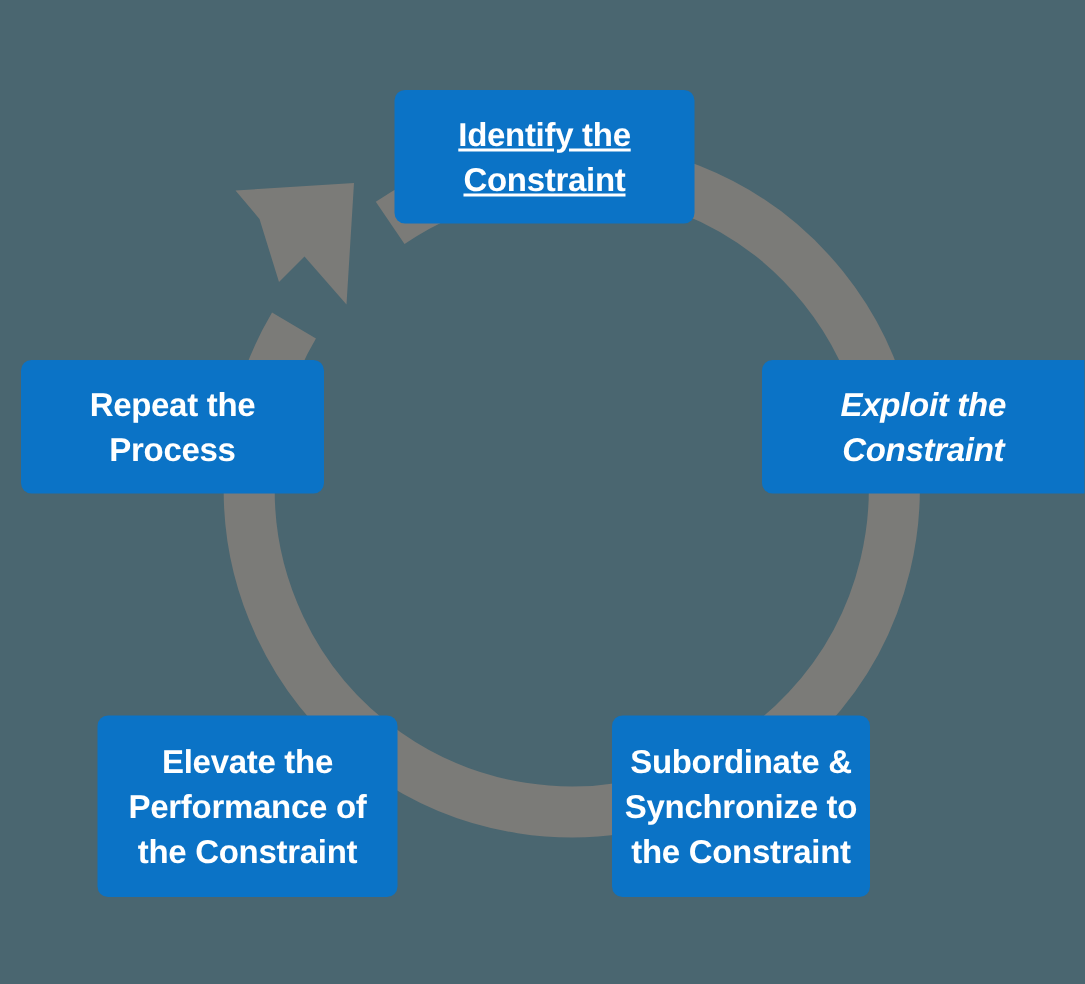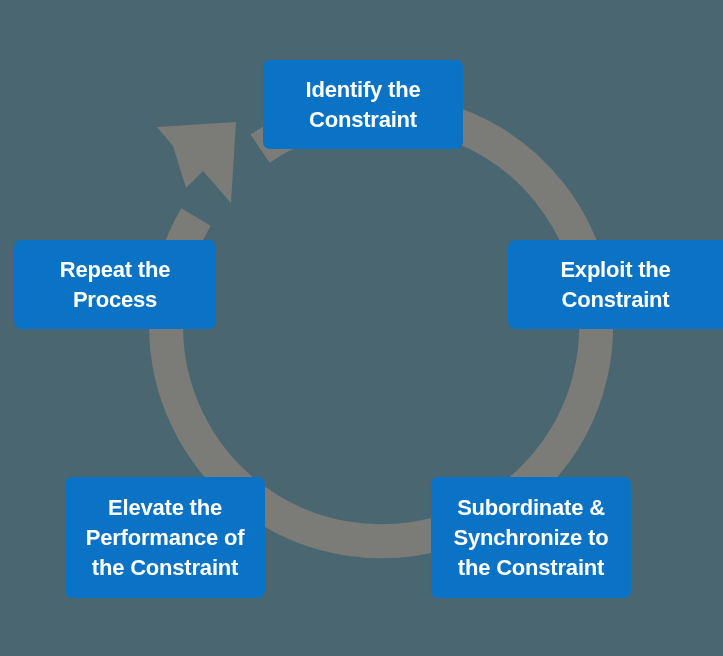--- a/index.html
+++ b/index.html
@@ -46,23 +46,23 @@
   }
   .node .label {
     display: block;
     width: 100%;
     white-space: pre-line;
     padding: 0 6px;
     box-sizing: border-box;
   }
 
   
-  #node-identify    { left: 263px; top: 60px;  width: 200px; height: 89px; }
-  #node-exploit     { left: 508px; top: 240px; width: 215px; height: 89px; border-radius: 7px 0 0 7px; }
-  #node-subordinate { left: 431px; top: 477px; width: 200px; height: 121px; }
+  #node-identify    { left: 263px; top: 60px;  width: 200px; height: 89px; text-decoration: underline; }
+  #node-exploit     { left: 508px; top: 240px; width: 215px; height: 89px; border-radius: 7px 0 0 7px; font-style: italic; }
+  #node-subordinate { left: 408px; top: 477px; width: 172px; height: 121px; }
   #node-elevate     { left: 65px;  top: 477px; width: 200px; height: 121px; }
   #node-repeat      { left: 14px;  top: 240px; width: 202px; height: 89px; }
 </style>
 </head>
 <body>
 
 <div id="diagram">
 
   <svg id="ring-layer" viewBox="0 0 723 656" width="723" height="656">
 

